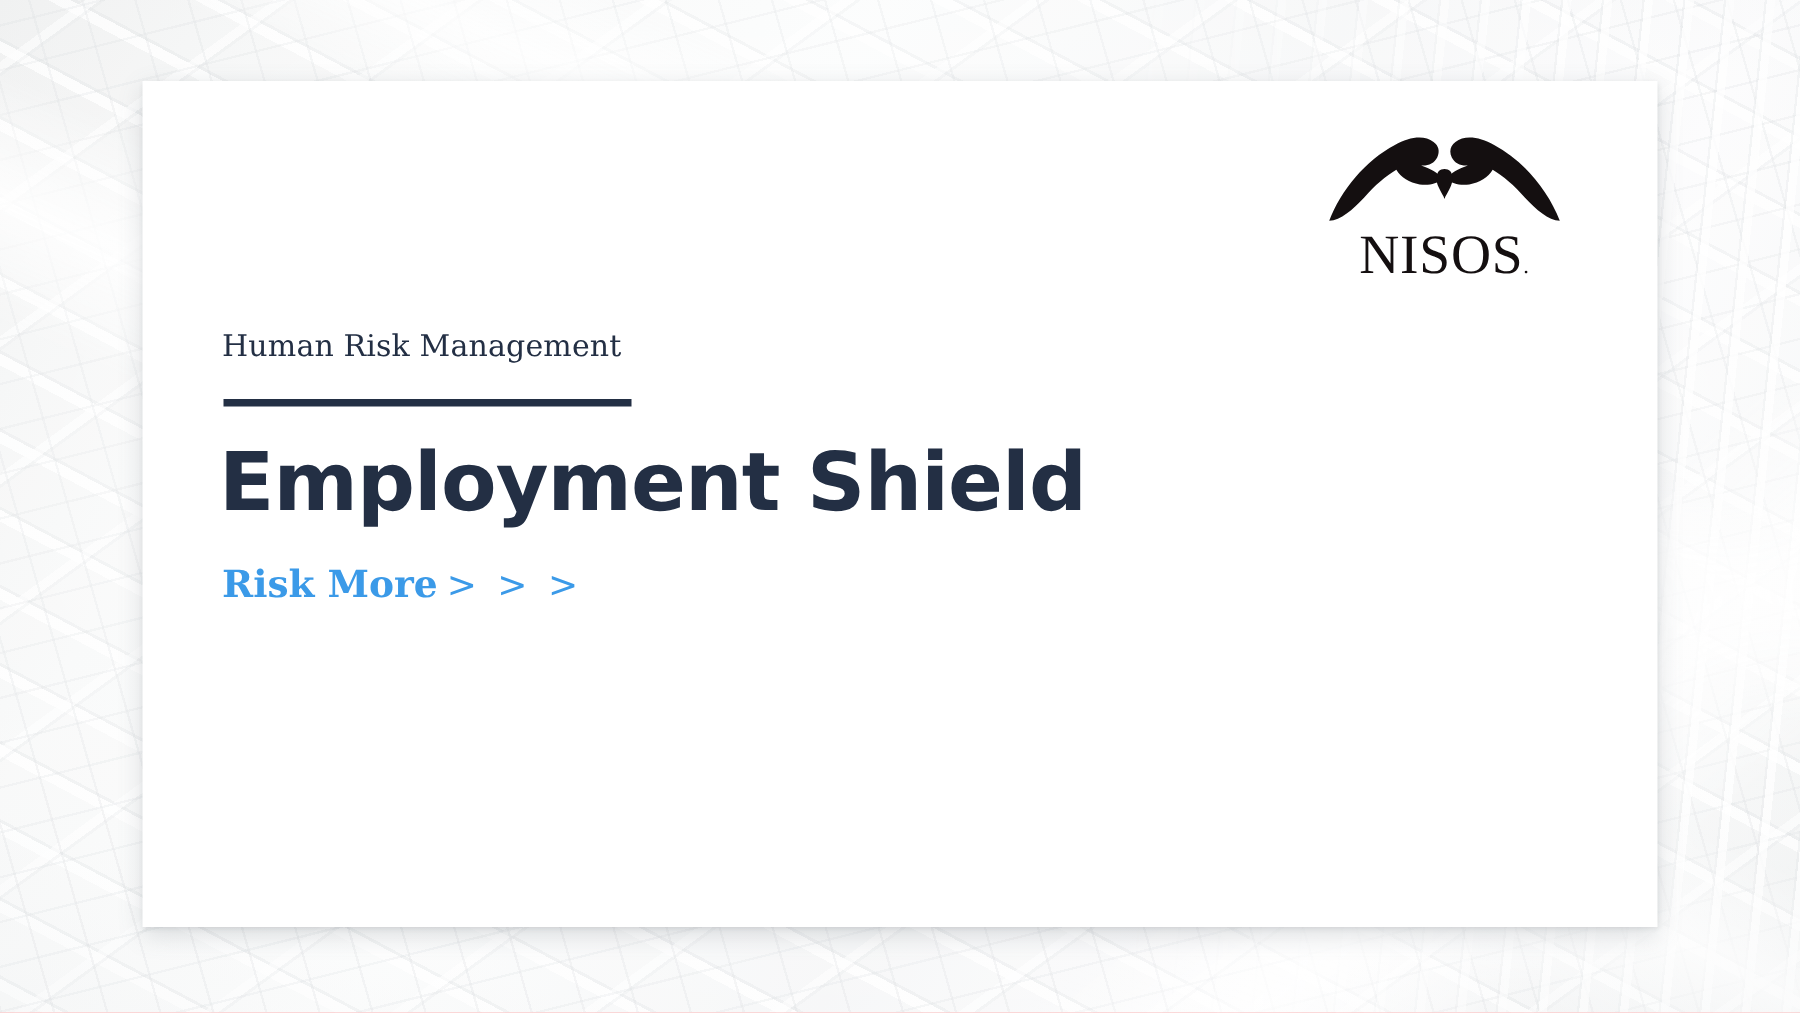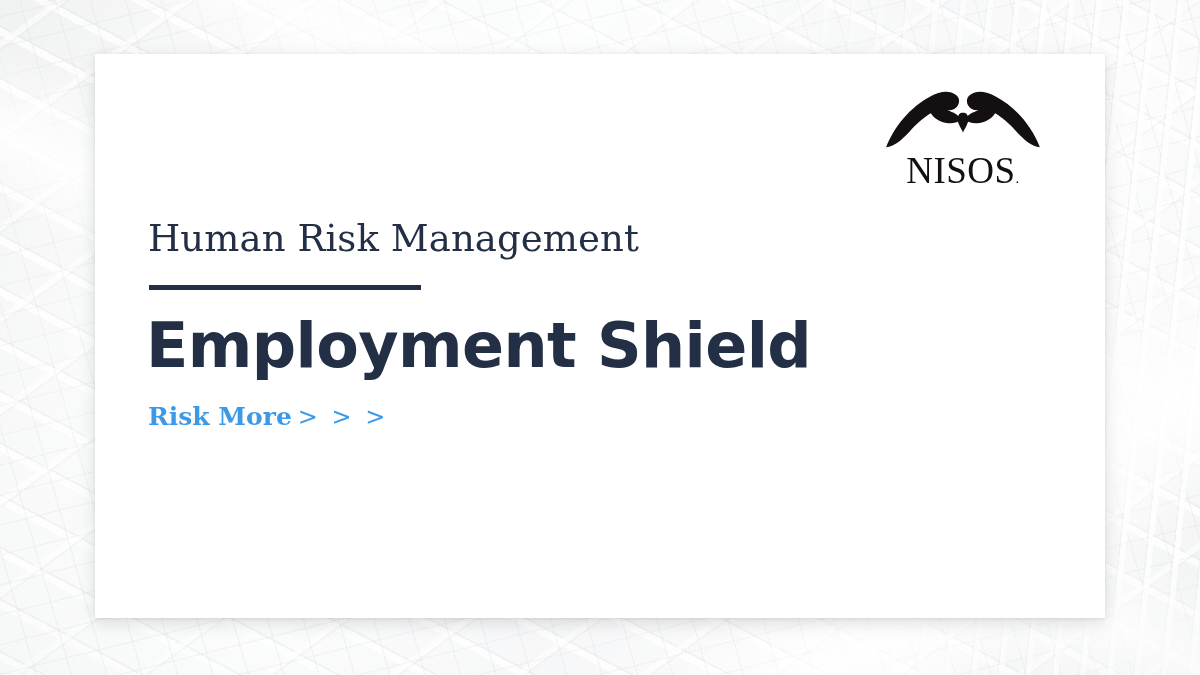--- a/index.html
+++ b/index.html
@@ -148,39 +148,39 @@
   
   .content {
     position: absolute;
     left: 53px;
     top: 165px;
     width: 880px;
   }
 
   .eyebrow {
     font-family: "DejaVu Serif", "Liberation Serif", serif;
-    font-size: 37px;
+    font-size: 20px;
     font-weight: 400;
     letter-spacing: 0.1px;
     color: #232f44;
     line-height: 1.1;
     margin: 0;
     white-space: nowrap;
   }
 
   .rule {
     width: 272px;
     height: 5px;
     background: #232f44;
     margin: 25px 0 0 1px;
   }
 
   .headline {
     font-family: "DejaVu Sans", "Liberation Sans", sans-serif;
-    font-size: 62px;
+    font-size: 54px;
     font-weight: 700;
     letter-spacing: -0.6px;
     color: #232f44;
     line-height: 1.05;
     margin: 23px 0 0 -2px;
     white-space: nowrap;
   }
 
   .cta {
     display: inline-block;

